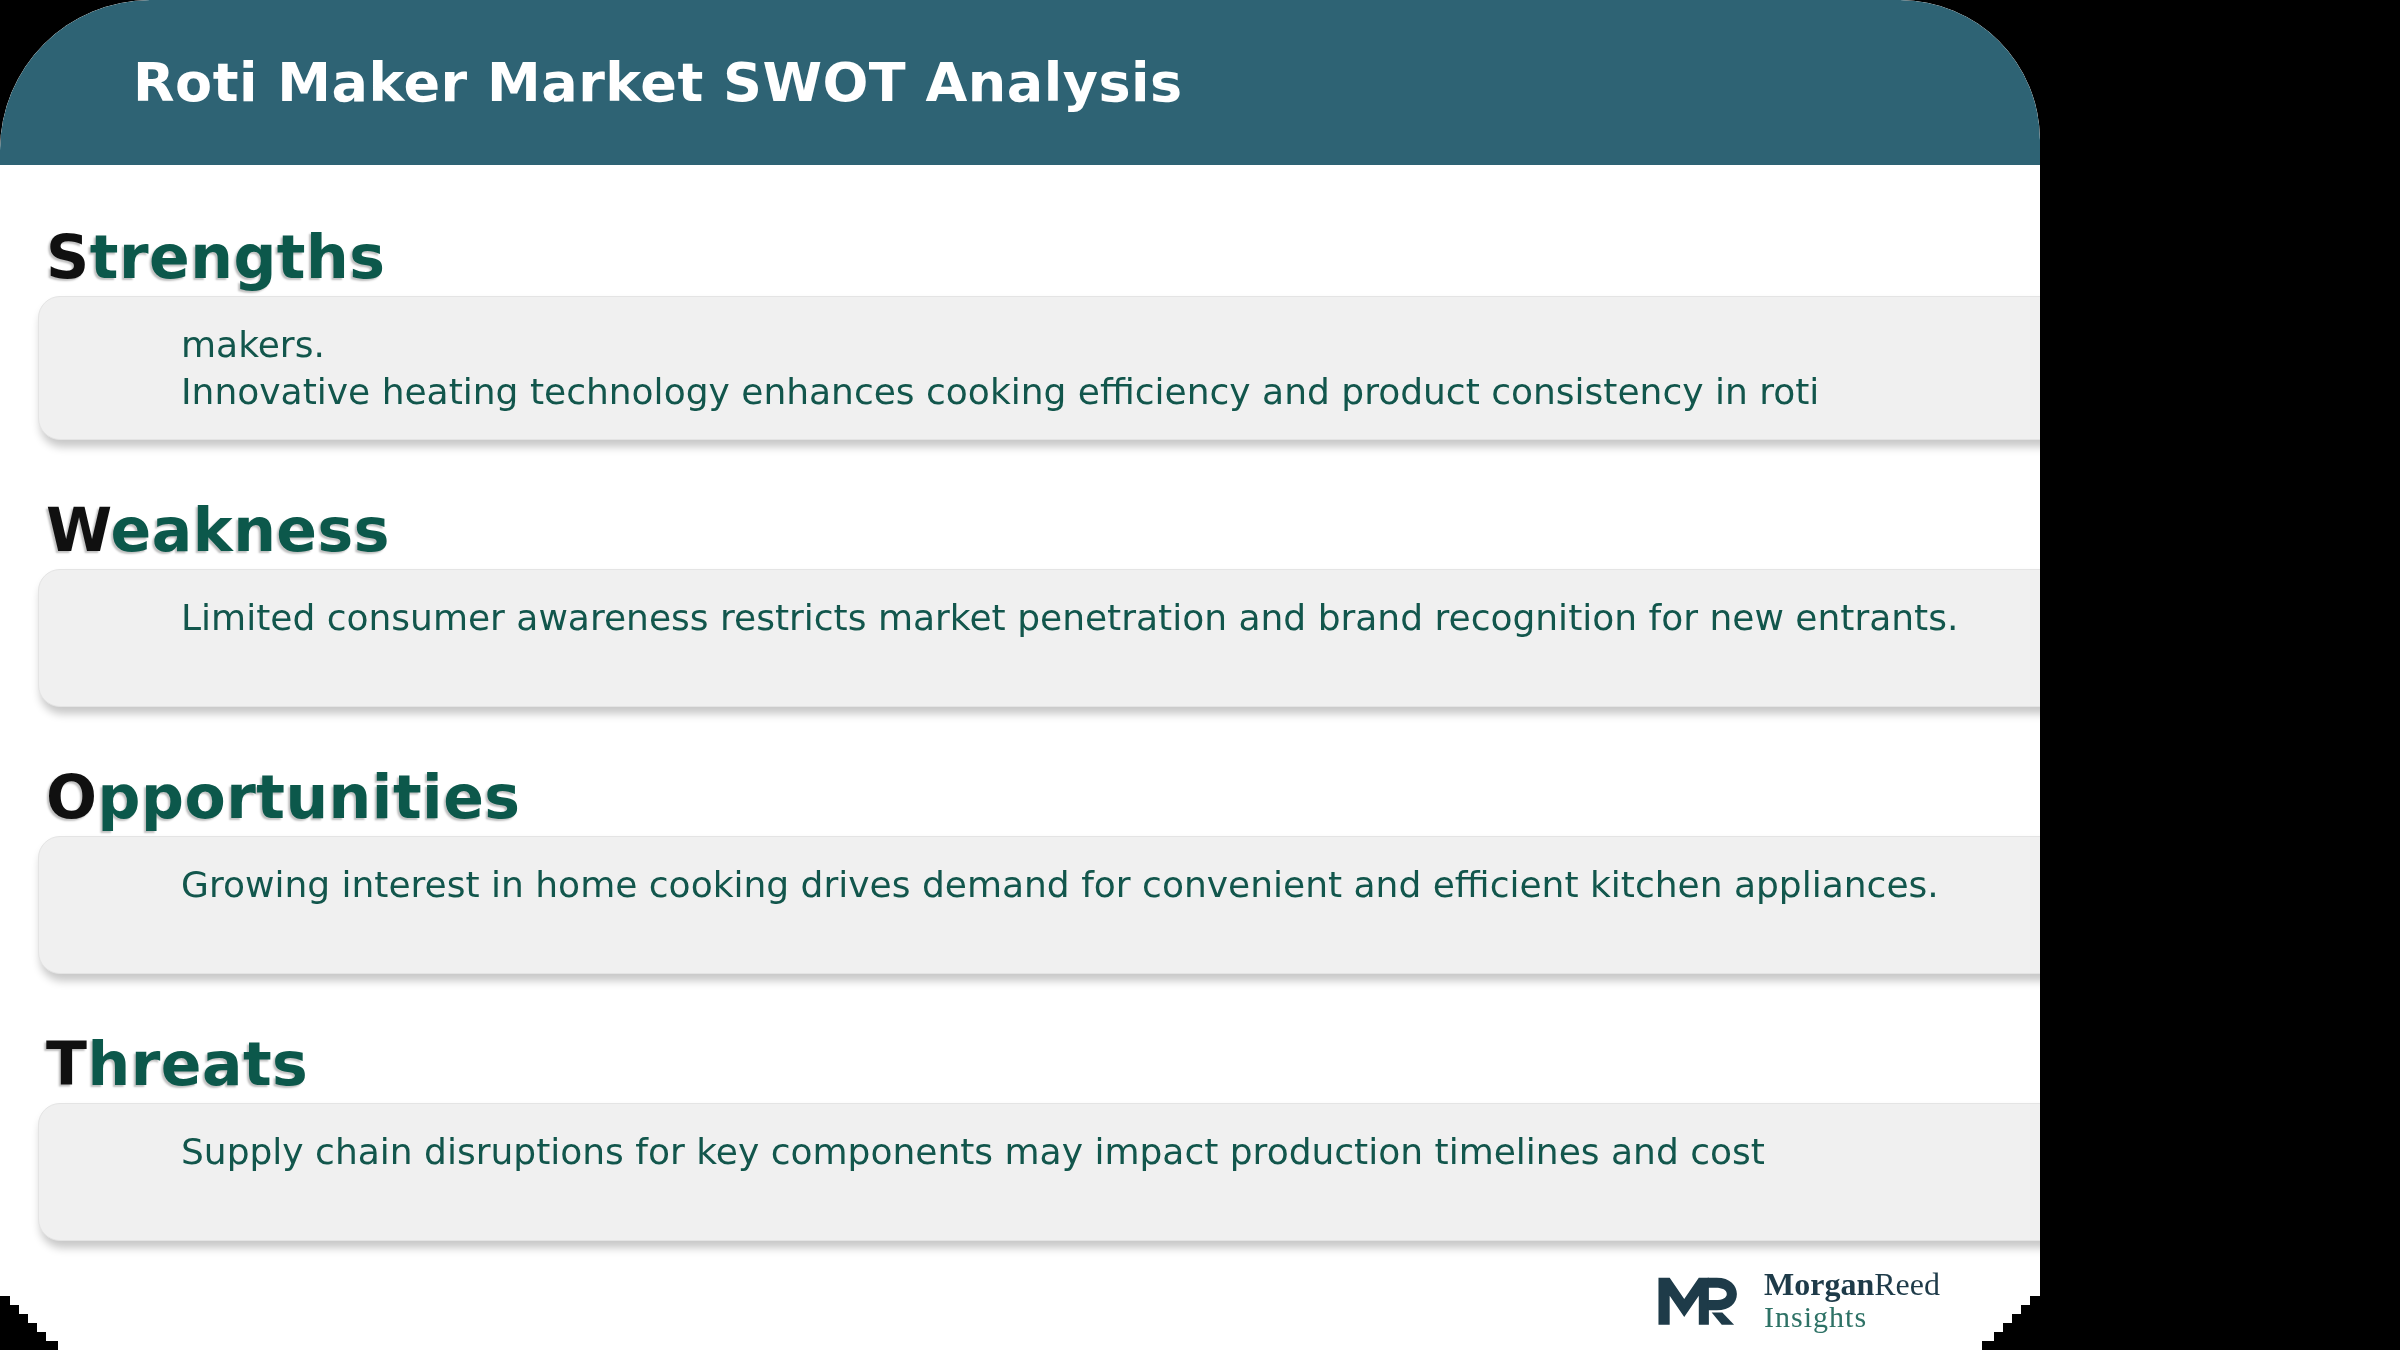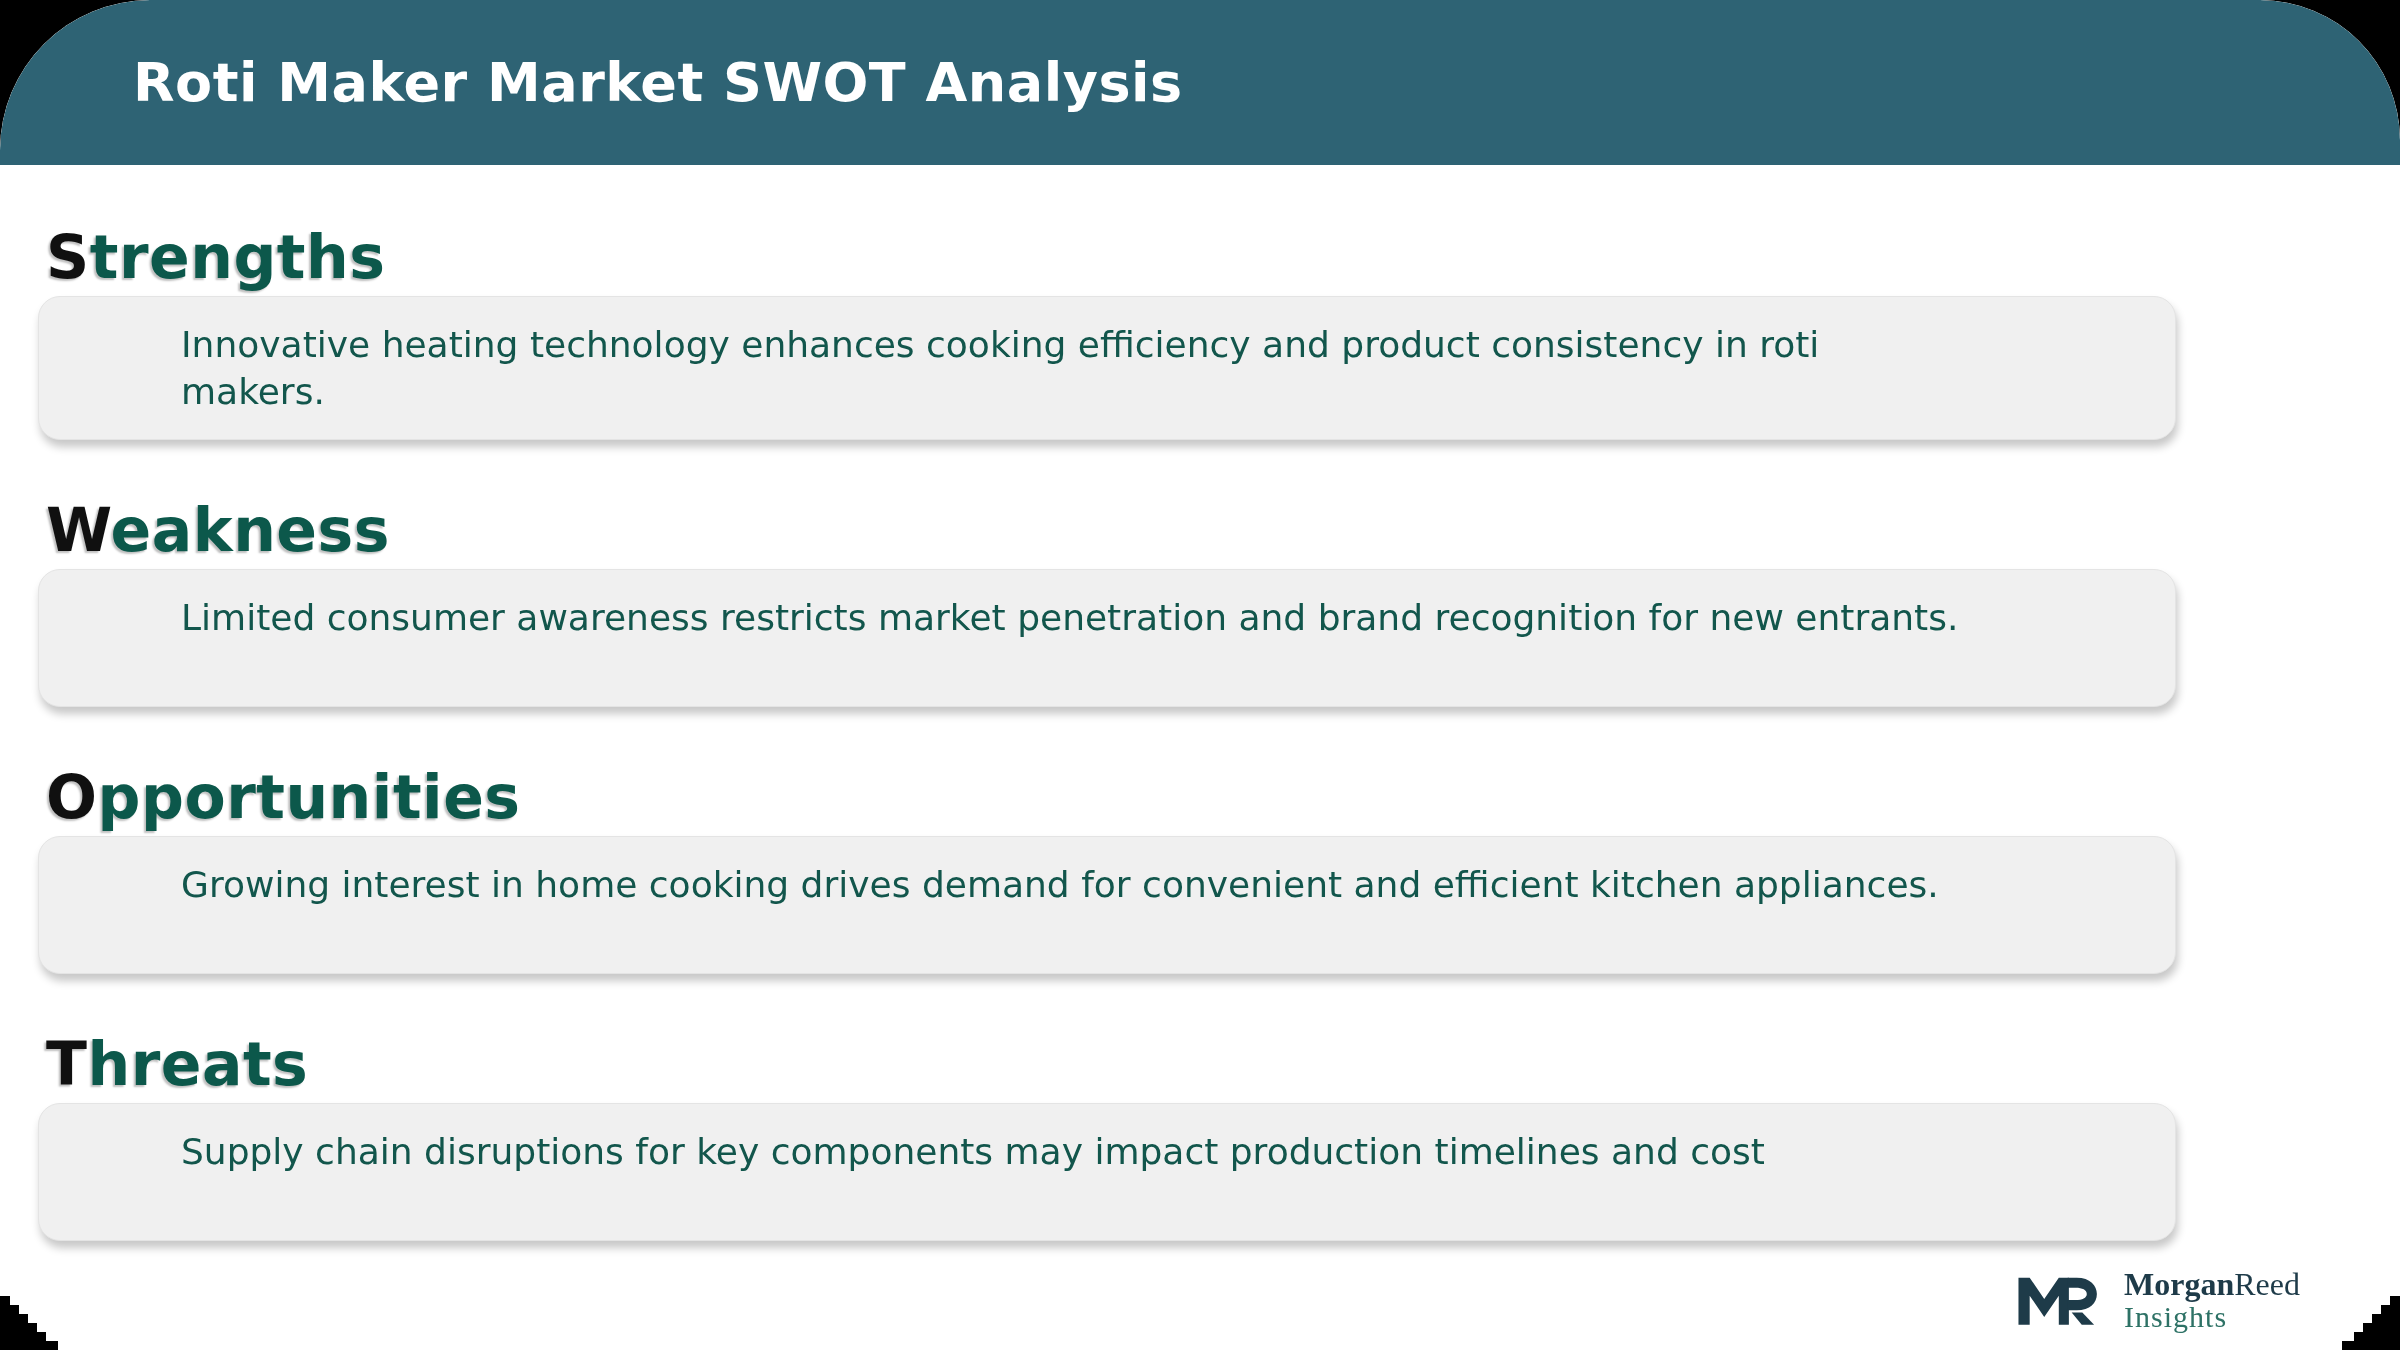--- a/index.html
+++ b/index.html
@@ -4,21 +4,21 @@
 <style>
   html, body { margin: 0; padding: 0; }
   body {
     width: 2400px; height: 1350px;
     background: #000;
     font-family: "DejaVu Sans", sans-serif;
     overflow: hidden;
   }
   .canvas {
     position: relative;
-    width: 2400px; height: 1350px;
+    width: 2040px; height: 1350px;
     background: var(--canvas_bg, #000);
     overflow: hidden;
   }
   .page {
     position: absolute; inset: 0;
     background: var(--page_bg, #fff);
     border-radius: 150px 140px 0 0;
     overflow: hidden;
   }
   
@@ -110,22 +110,22 @@
 
     <header class="header">
       <h1>Roti Maker Market SWOT Analysis</h1>
     </header>
 
     <main class="content">
 
       <section class="section first">
         <h2 class="heading"><span class="fl">S</span><span>trengths</span></h2>
         <div class="card">
+          <p class="line">makers.</p>
           <p class="line">Innovative heating technology enhances cooking efficiency and product consistency in roti</p>
-          <p class="line">makers.</p>
         </div>
       </section>
 
       <section class="section">
         <h2 class="heading"><span class="fl">W</span><span>eakness</span></h2>
         <div class="card">
           <p class="line">Limited consumer awareness restricts market penetration and brand recognition for new entrants.</p>
 
         </div>
       </section>

